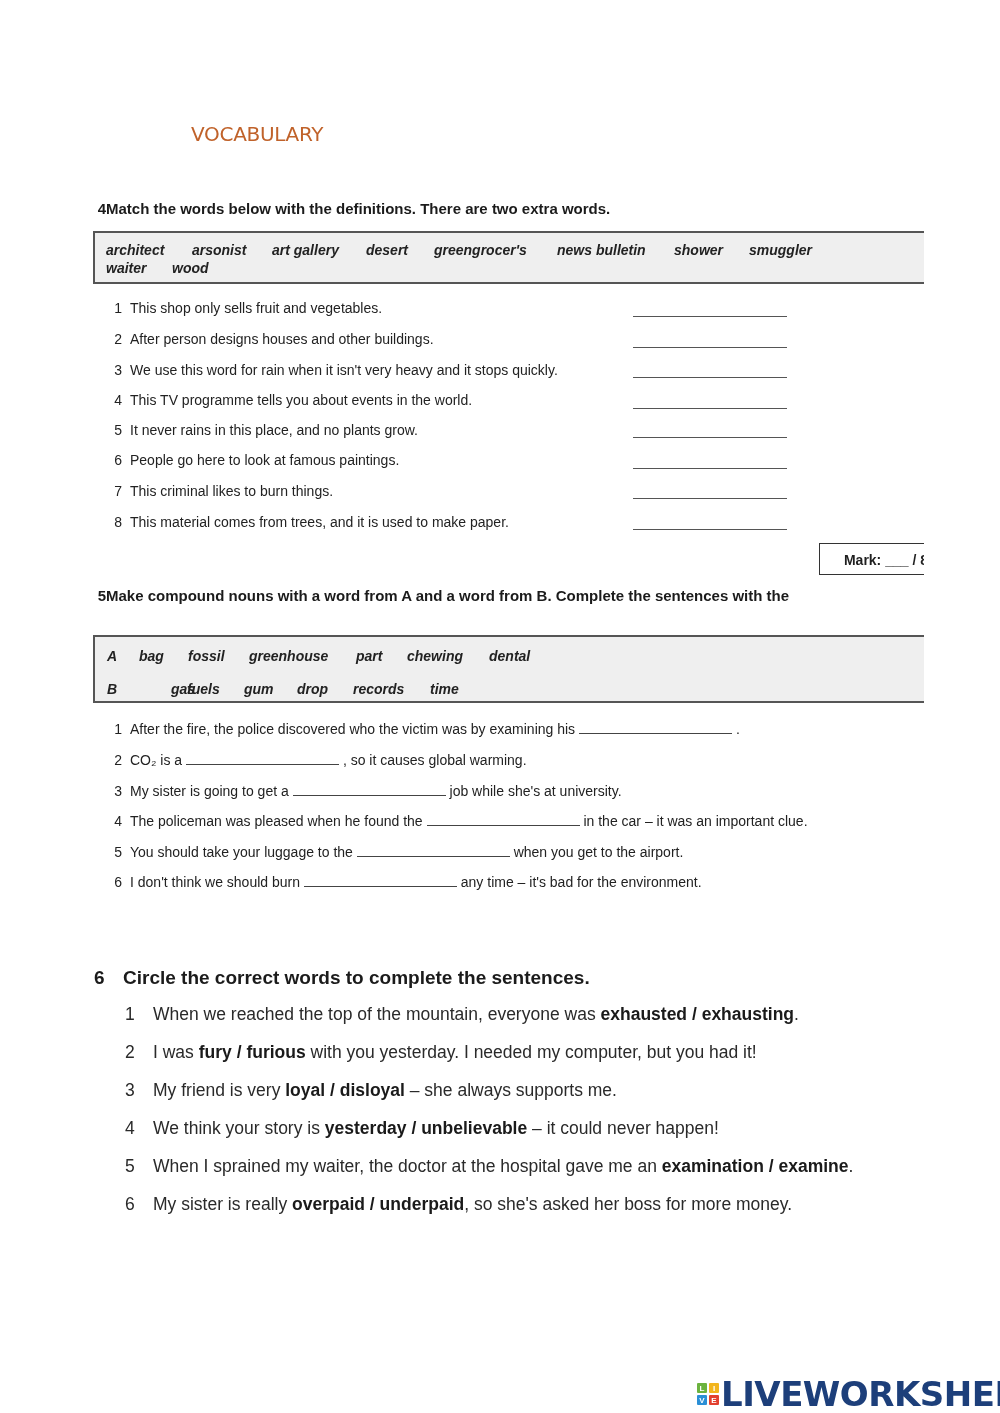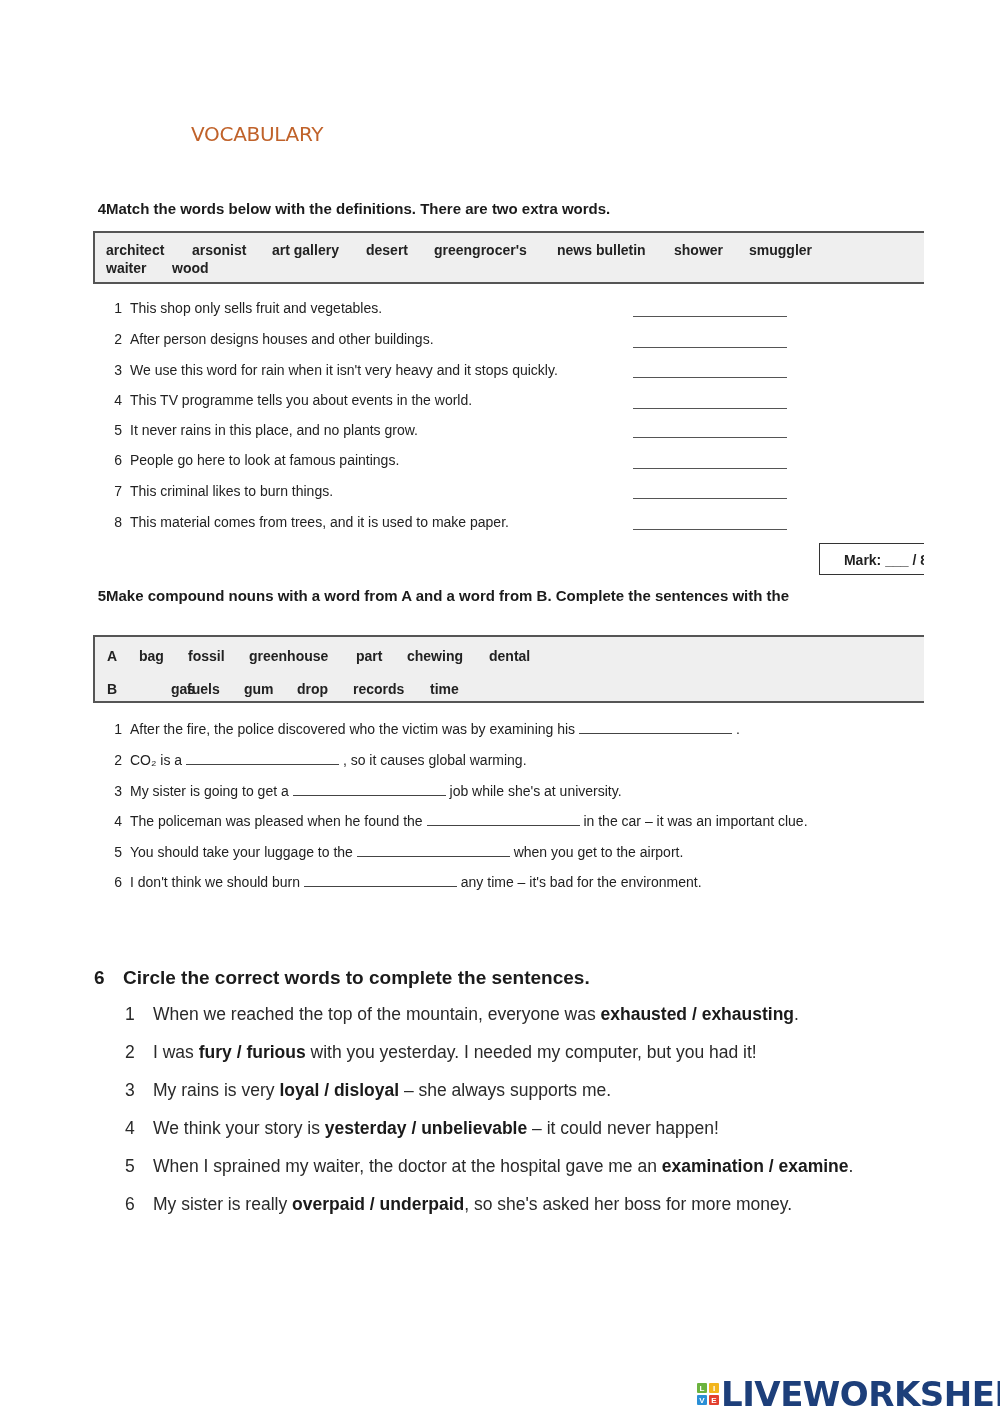--- a/index.html
+++ b/index.html
@@ -10,21 +10,21 @@
   .abs { position: absolute; }
   .clip { position: absolute; left: 0; top: 8px; width: 924px; height: 900px; overflow: hidden; text-align: right; }
   .vocab-title {
     left: 143px; top: 122px; font-family: "DejaVu Sans", sans-serif; font-weight: normal;
     font-size: 20px; color: #c0622a; letter-spacing: -0.3px; margin-left: 48px;
   }
   .sec-head { font-weight: bold; font-size: 15px; color: #1b1b1b; white-space: nowrap; }
   .sec-head .num { display: inline-block; width: 24px; }
   .wordbox {
     position: absolute; background: #efefef; border-top: 2px solid #555; border-bottom: 2px solid #555;
-    border-left: 2px solid #555; box-sizing: border-box;
+    border-left: 2px solid #555; box-sizing: border-box; font-style: italic;
   }
   .word { font-weight: bold; font-size: 14px; color: #222; position: absolute; white-space: nowrap; }
   .item { position: absolute; font-size: 14px; color: #222; white-space: nowrap; }
   .item .n { position: absolute; left: 0; width: 14px; }
   .item .t { position: absolute; left: 22px; }
   .ansline { position: absolute; width: 154px; border-top: 1.5px solid #555; }
   .blank { display: inline-block; border-bottom: 1px solid #444; height: 12px; vertical-align: baseline; }
   .markbox {
     position: absolute; left: 819px; top: 535px; width: 110px; height: 32px; box-sizing: border-box;
     border: 1.5px solid #333; font-weight: bold; font-size: 14px; padding: 8px 0 0 17px; white-space: nowrap;
@@ -163,21 +163,21 @@
 <div class="s6item" style="left:125px; top:1004px;">
     <span class="n">1</span>
     <span class="t"><span>When we reached the top of the mountain, everyone was </span><b>exhausted</b><b> / </b><b>exhausting</b><span>.</span></span>
   </div>
 <div class="s6item" style="left:125px; top:1042px;">
     <span class="n">2</span>
     <span class="t"><span>I was </span><b>fury</b><b> / </b><b>furious</b><span> with you yesterday. I needed my computer, but you had it!</span></span>
   </div>
 <div class="s6item" style="left:125px; top:1080px;">
     <span class="n">3</span>
-    <span class="t"><span>My rains is very </span><b>loyal</b><b> / </b><b>disloyal</b><span> – she always supports me.</span></span>
+    <span class="t"><span>My friend is very </span><b>loyal</b><b> / </b><b>disloyal</b><span> – she always supports me.</span></span>
   </div>
 <div class="s6item" style="left:125px; top:1118px;">
     <span class="n">4</span>
     <span class="t"><span>We think your story is </span><b>yesterday</b><b> / </b><b>unbelievable</b><span> – it could never happen!</span></span>
   </div>
 <div class="s6item" style="left:125px; top:1156px;">
     <span class="n">5</span>
     <span class="t"><span>When I sprained my waiter, the doctor at the hospital gave me an </span><b>examination</b><b> / </b><b>examine</b><span>.</span></span>
   </div>
 <div class="s6item" style="left:125px; top:1194px;">

